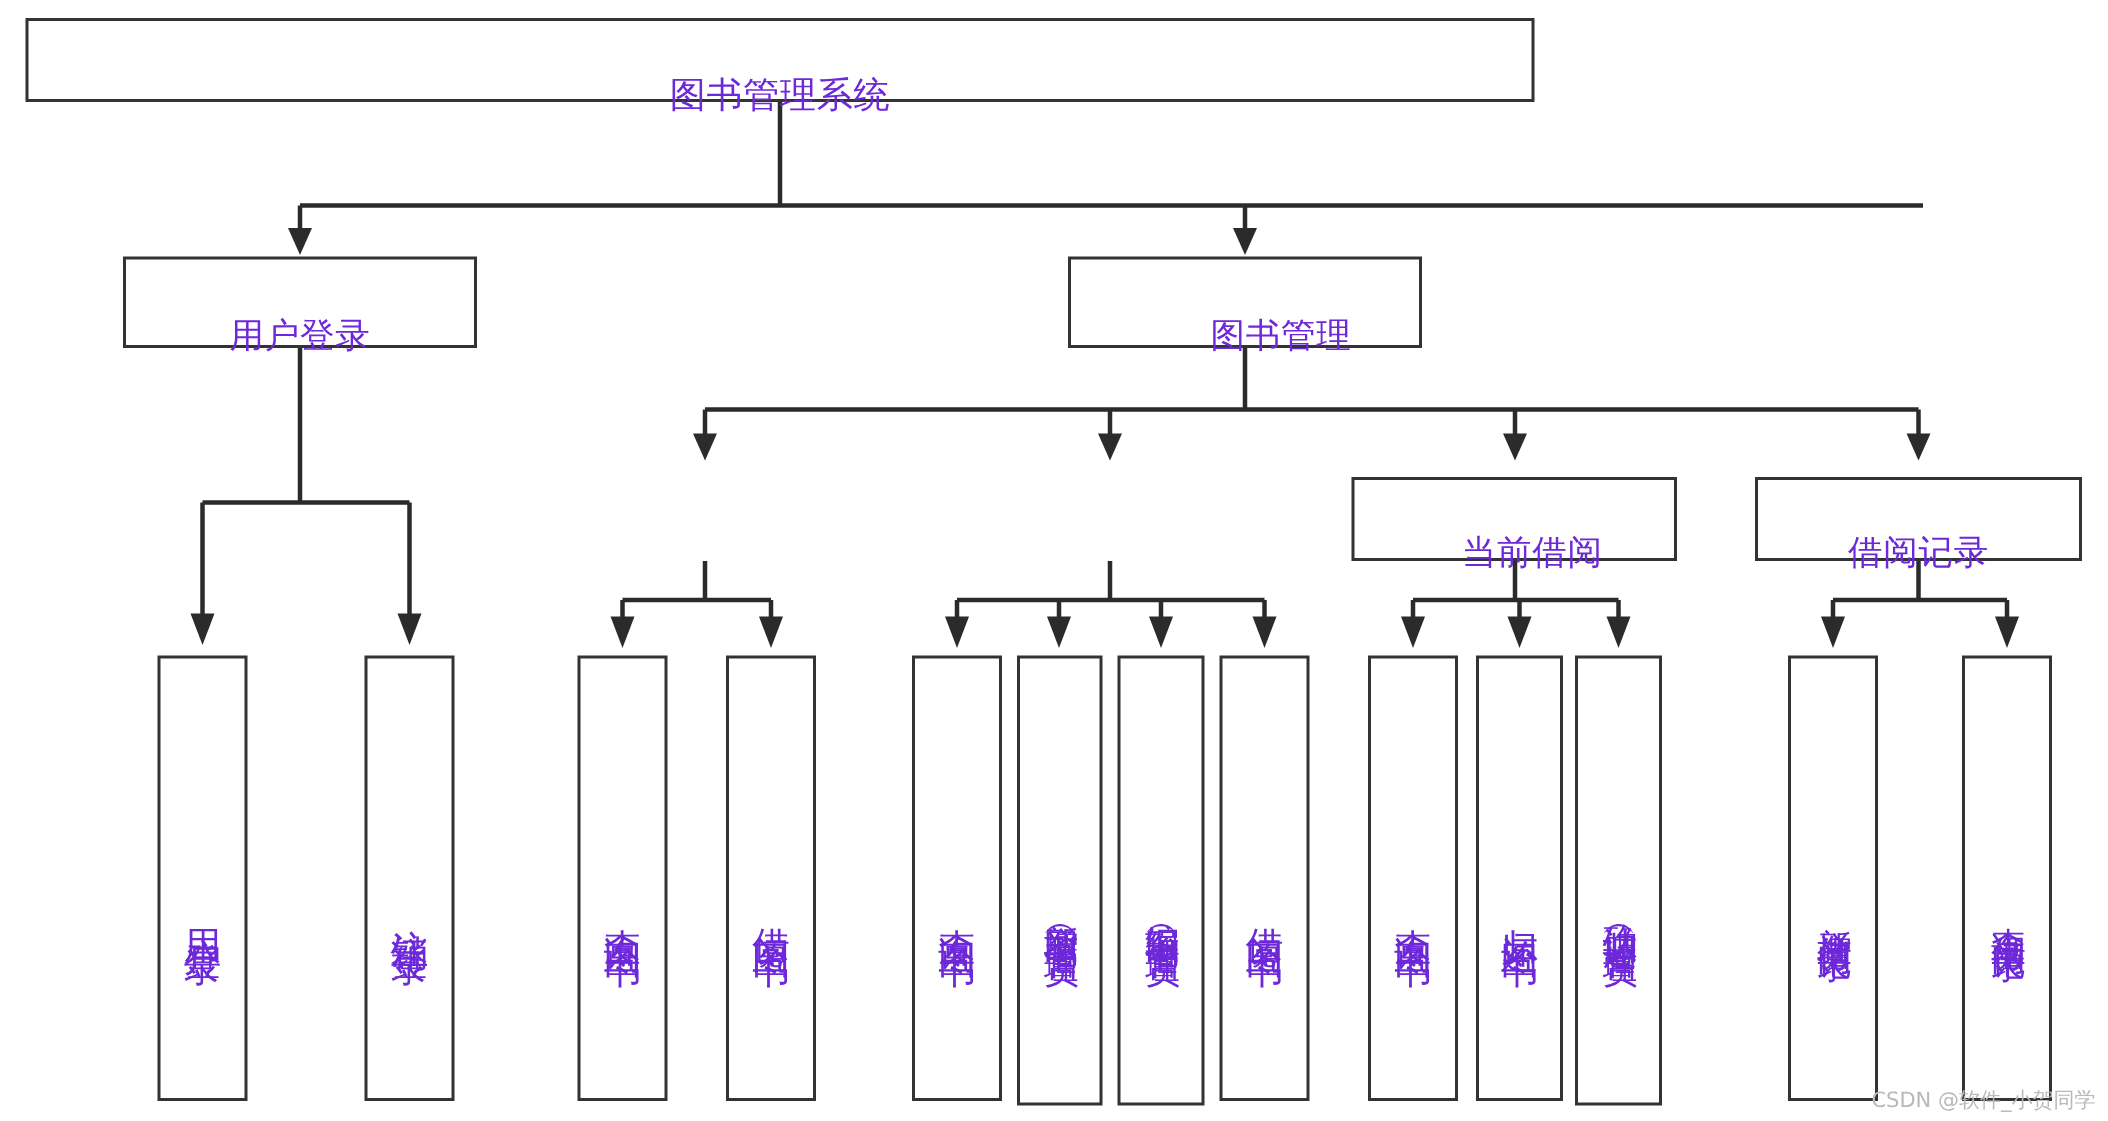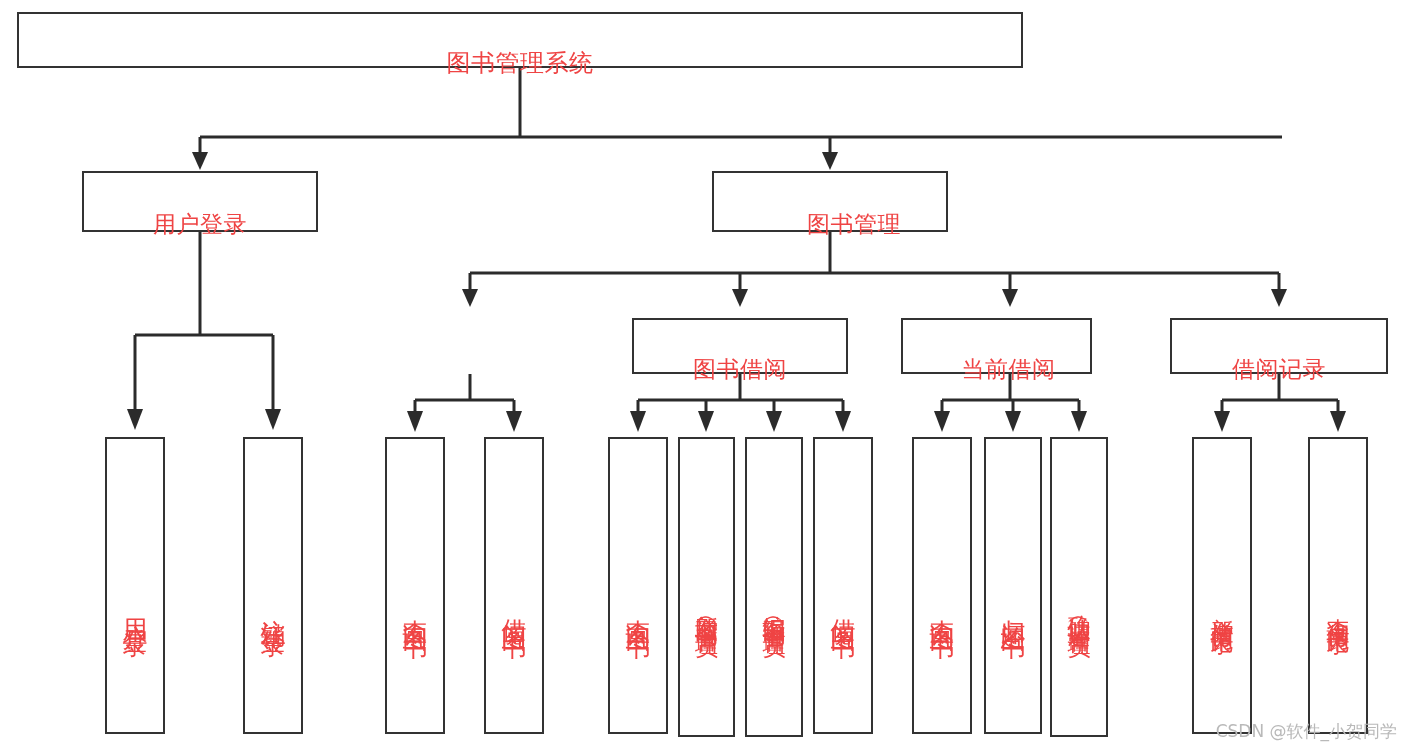--- a/index.html
+++ b/index.html
@@ -42,21 +42,21 @@
     box-sizing: border-box;
     background: #ffffff;
     border: 2.5px solid #333333;
     display: flex;
     align-items: center;
     justify-content: center;
     color: #4a4a4a;
     z-index: 2;
   }
   .node .lbl {
-    color: #ef4444;
+    color: #6d28d9;
     line-height: 1.12;
     white-space: pre;
     letter-spacing: 0.5px;
     margin-top: 47px;
   }
   
   .node.h .lbl {
     font-size: 23px;
   }
   .node.root .lbl {
@@ -78,21 +78,21 @@
   .node.v.small .lbl {
     font-size: 23px;
     letter-spacing: 3px;
   }
 
   
   #watermark {
     position: absolute;
     right: 8px;
     bottom: 4px;
-    font-size: 17px;
+    font-size: 14px;
     color: #b9b9b9;
     z-index: 5;
     white-space: nowrap;
     font-family: "DejaVu Sans", "Liberation Sans", sans-serif;
   }
 </style>
 </head>
 <body>
 
 <div id="canvas">
@@ -181,25 +181,22 @@
 
   <div class="node h" style="left:82px; top:171px; width:236px; height:61px;">
     <span class="lbl">用户登录</span>
   </div>
 
   <div class="node h" style="left:712px; top:171px; width:236px; height:61px;padding-left:48px;">
     <span class="lbl">图书管理</span>
   </div>
 
 
-  <div class="node h" style="left:632px; top:318px; width:216px; height:56px;">
-    <span class="lbl">图书借阅</span>
-  </div>
-
-  <div class="node h" style="left:901px; top:318px; width:191px; height:56px;padding-left:24px;">
+
+  <div class="node h" style="left:901px; top:318px; width:217px; height:56px;padding-left:24px;">
     <span class="lbl">当前借阅</span>
   </div>
 
   <div class="node h" style="left:1170px; top:318px; width:218px; height:56px;align-items:center;">
     <span class="lbl">借阅记录</span>
   </div>
 
   <div class="node v" style="left:105px; top:437px; width:60px; height:297px;">
     <span class="lbl">用户登录</span>
   </div>

